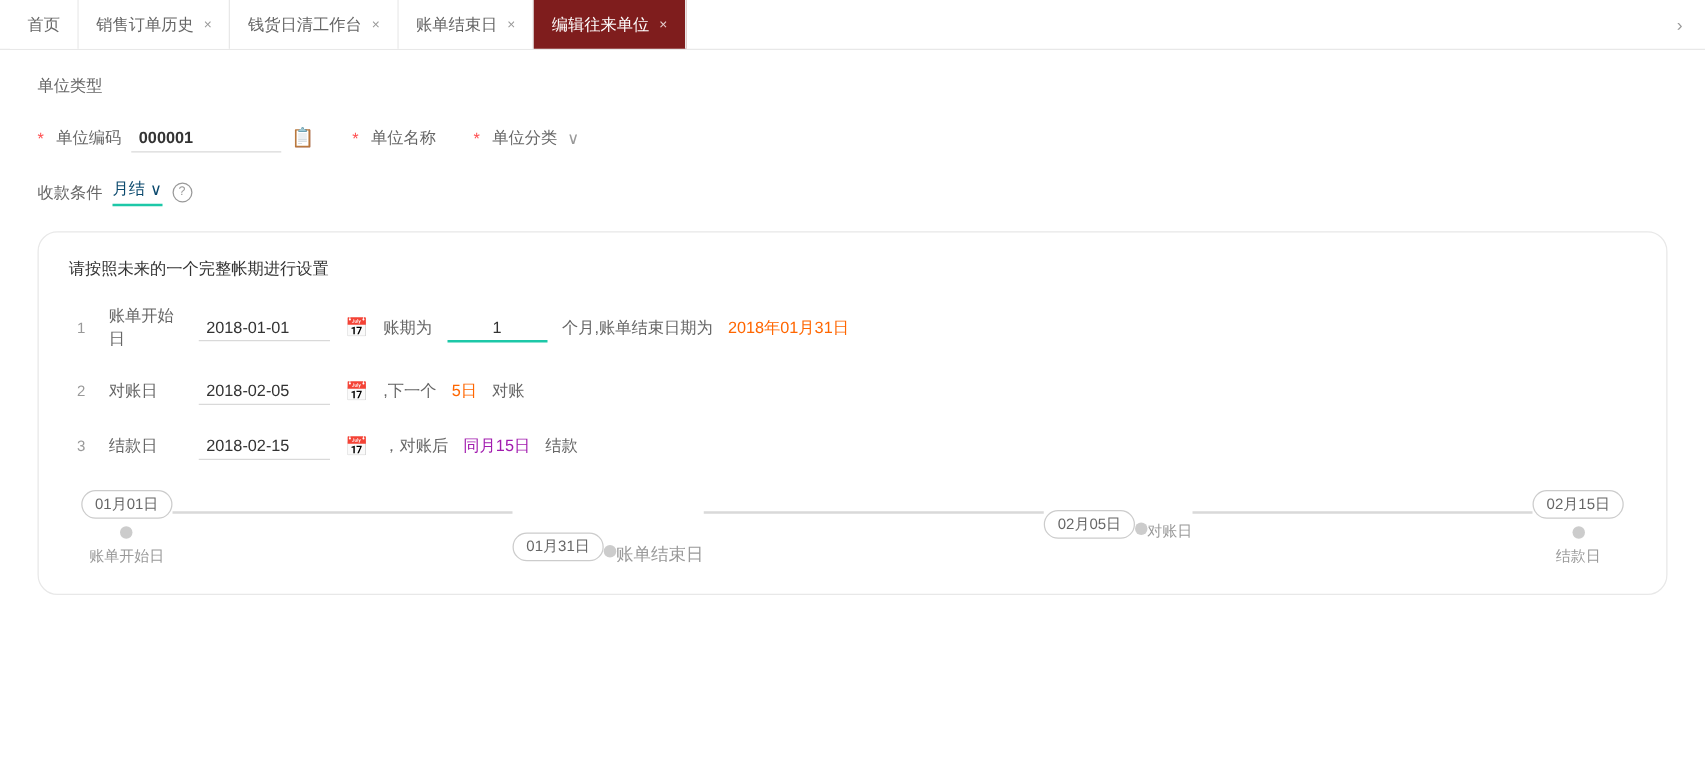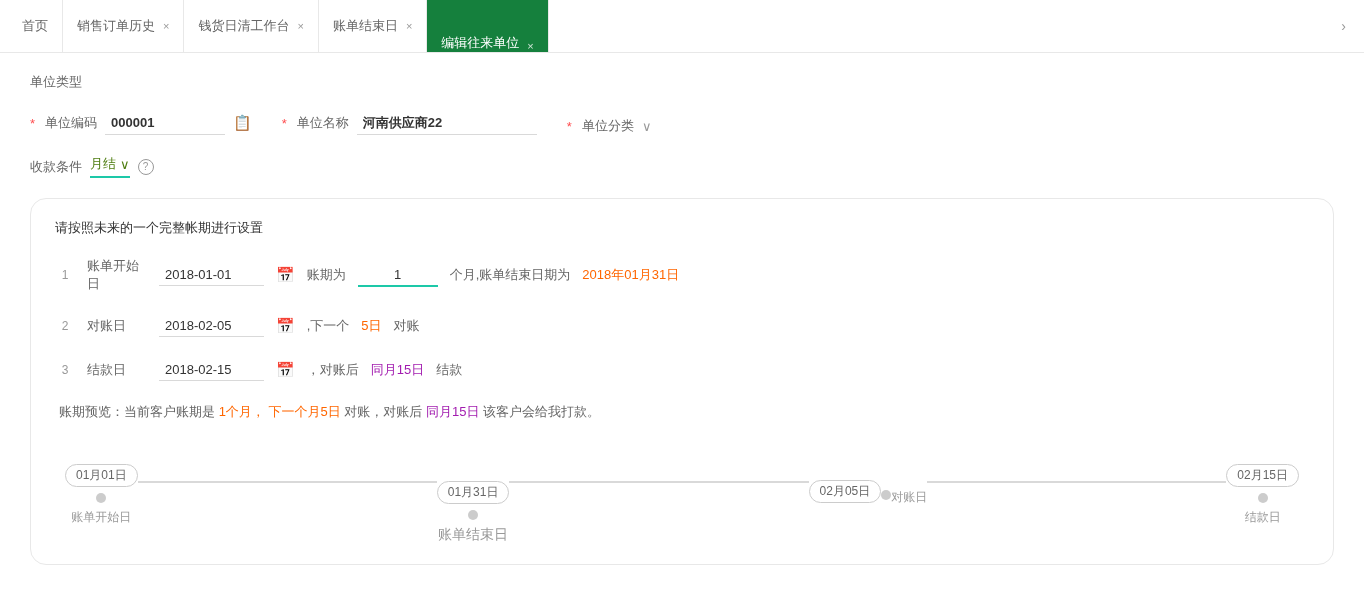--- a/index.html
+++ b/index.html
@@ -4,41 +4,40 @@
   <style>
     * { box-sizing: border-box; margin: 0; padding: 0; }
     body { font-family: -apple-system, "Microsoft YaHei", sans-serif; font-size: 13px; background: #f5f5f5; color: #333; }
 
     
     .tabs-bar {
       display: flex;
       align-items: center;
       background: #fff;
       border-bottom: 1px solid #e8e8e8;
-      height: 53px;
+      height: 40px;
       padding: 0 8px;
       position: relative;
     }
     .tab {
       display: flex;
       align-items: center;
       padding: 0 14px;
       height: 100%;
       cursor: pointer;
       font-size: 13px;
       color: #666;
       border-right: 1px solid #e8e8e8;
       gap: 6px;
       white-space: nowrap;
       background: #fff;
     }
     .tab.active {
-      background: #15803d;
+      background: #7f1d1d;
       color: #fff;
-      align-items: flex-end;
     }
     .tab .close-btn {
       font-size: 11px;
       color: #999;
       cursor: pointer;
       margin-left: 2px;
     }
     .tab.active .close-btn { color: rgba(255,255,255,0.8); }
     .tab-arrow {
       margin-left: auto;
@@ -51,21 +50,21 @@
     
     .page-content {
       background: #fff;
       min-height: calc(100vh - 40px);
       padding: 20px 30px;
     }
 
     
     .form-row {
       display: flex;
-      align-items: flex-end;
+      align-items: center;
       margin-bottom: 20px;
       gap: 30px;
     }
     .form-field {
       display: flex;
       align-items: center;
       gap: 8px;
     }
     .form-label {
       color: #666;
@@ -143,21 +142,21 @@
     }
     .payment-select {
       display: flex;
       align-items: center;
       gap: 4px;
       border-bottom: 2px solid #1dc8a8;
       padding-bottom: 3px;
       cursor: pointer;
     }
     .payment-select span {
-      color: #4d7c0f;
+      color: #0c4a6e;
       font-size: 13px;
     }
 
     
     .inner-card {
       border: 1px solid #e8e8e8;
       border-radius: 16px;
       padding: 20px 24px;
       background: #fff;
     }
@@ -258,21 +257,20 @@
   <div class="form-row">
     <div class="form-field">
       <span class="required-star">*</span>
       <span class="form-label">单位编码</span>
       <input class="form-input" type="text" style="width: 120px;" value="000001">
       <span class="calendar-icon">📋</span>
     </div>
     <div class="form-field">
       <span class="required-star">*</span>
       <span class="form-label">单位名称</span>
-      <input class="form-input" type="text" style="width: 180px;" value="河南供应商22">
     </div>
     <div class="form-field">
       <span class="required-star">*</span>
       <span class="form-label">单位分类</span>
       <span class="dropdown-icon">∨</span>
     </div>
   </div>
 
   <div class="form-row">
     <div class="payment-field">
@@ -312,40 +310,32 @@
     <div class="period-row">
       <span class="period-num">3</span>
       <span class="period-label">结款日</span>
       <input class="date-input" type="text" value="2018-02-15" style="">
       <span class="calendar-icon">📅</span>
       <span class="period-desc">，对账后</span>
       <span class="highlight-teal">同月15日</span>
       <span class="period-desc">结款</span>
     </div>
 
-    <div class="preview-text">
-      <span>账期预览：当前客户账期是</span>
-      <span class="highlight-orange">1个月，</span>
-      <span class="highlight-orange">下一个月5日</span>
-      <span>对账，对账后</span>
-      <span class="highlight-teal">同月15日</span>
-      <span>该客户会给我打款。</span>
-    </div>
 
     <div style="display:flex; align-items:center; width:100%; padding: 0 10px; margin-top:10px;">
 
       <div style="display:flex; flex-direction:column; align-items:center;">
         <div style="border:1px solid #ccc; border-radius:14px; padding:2px 10px; font-size:12px; color:#666; margin-bottom:6px; white-space:nowrap;">01月01日</div>
         <div style="width:10px;height:10px;border-radius:50%;background:#ccc;"></div>
         <div style="font-size:12px;color:#999;margin-top:6px;white-space:nowrap;">账单开始日</div>
       </div>
 
       <div style="flex:1; height:2px; background:#d9d9d9; margin-bottom:25px;"></div>
 
-      <div style="display:flex; flex-direction:column; align-items:center;margin-top:36px;">
+      <div style="display:flex; flex-direction:row; align-items:center;margin-top:36px;">
         <div style="border:1px solid #ccc; border-radius:14px; padding:2px 10px; font-size:12px; color:#666; margin-bottom:6px; white-space:nowrap;">01月31日</div>
         <div style="width:10px;height:10px;border-radius:50%;background:#ccc;"></div>
         <div style="font-size:14px;color:#999;margin-top:6px;white-space:nowrap;">账单结束日</div>
       </div>
 
       <div style="flex:1; height:2px; background:#d9d9d9; margin-bottom:25px;"></div>
 
       <div style="display:flex; flex-direction:row; align-items:center;">
         <div style="border:1px solid #ccc; border-radius:14px; padding:2px 10px; font-size:12px; color:#666; margin-bottom:6px; white-space:nowrap;">02月05日</div>
         <div style="width:10px;height:10px;border-radius:50%;background:#ccc;"></div>

